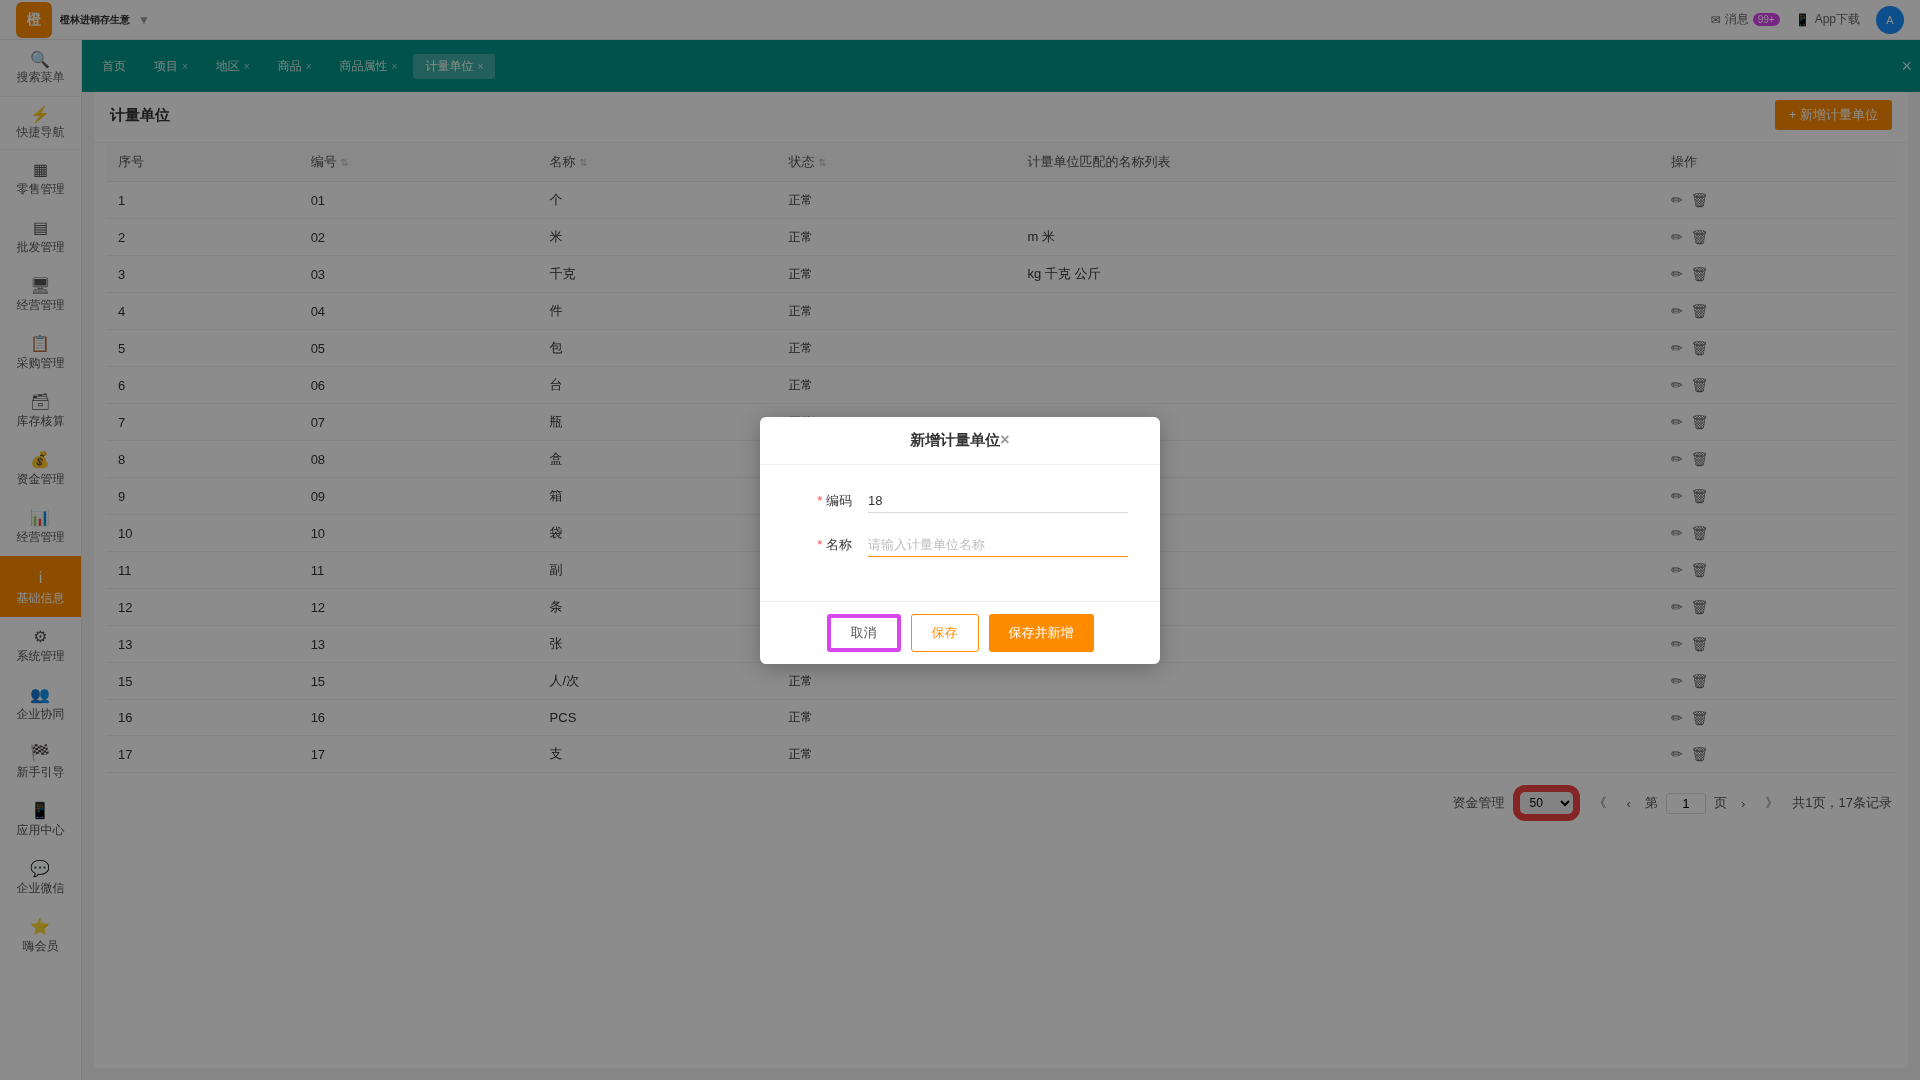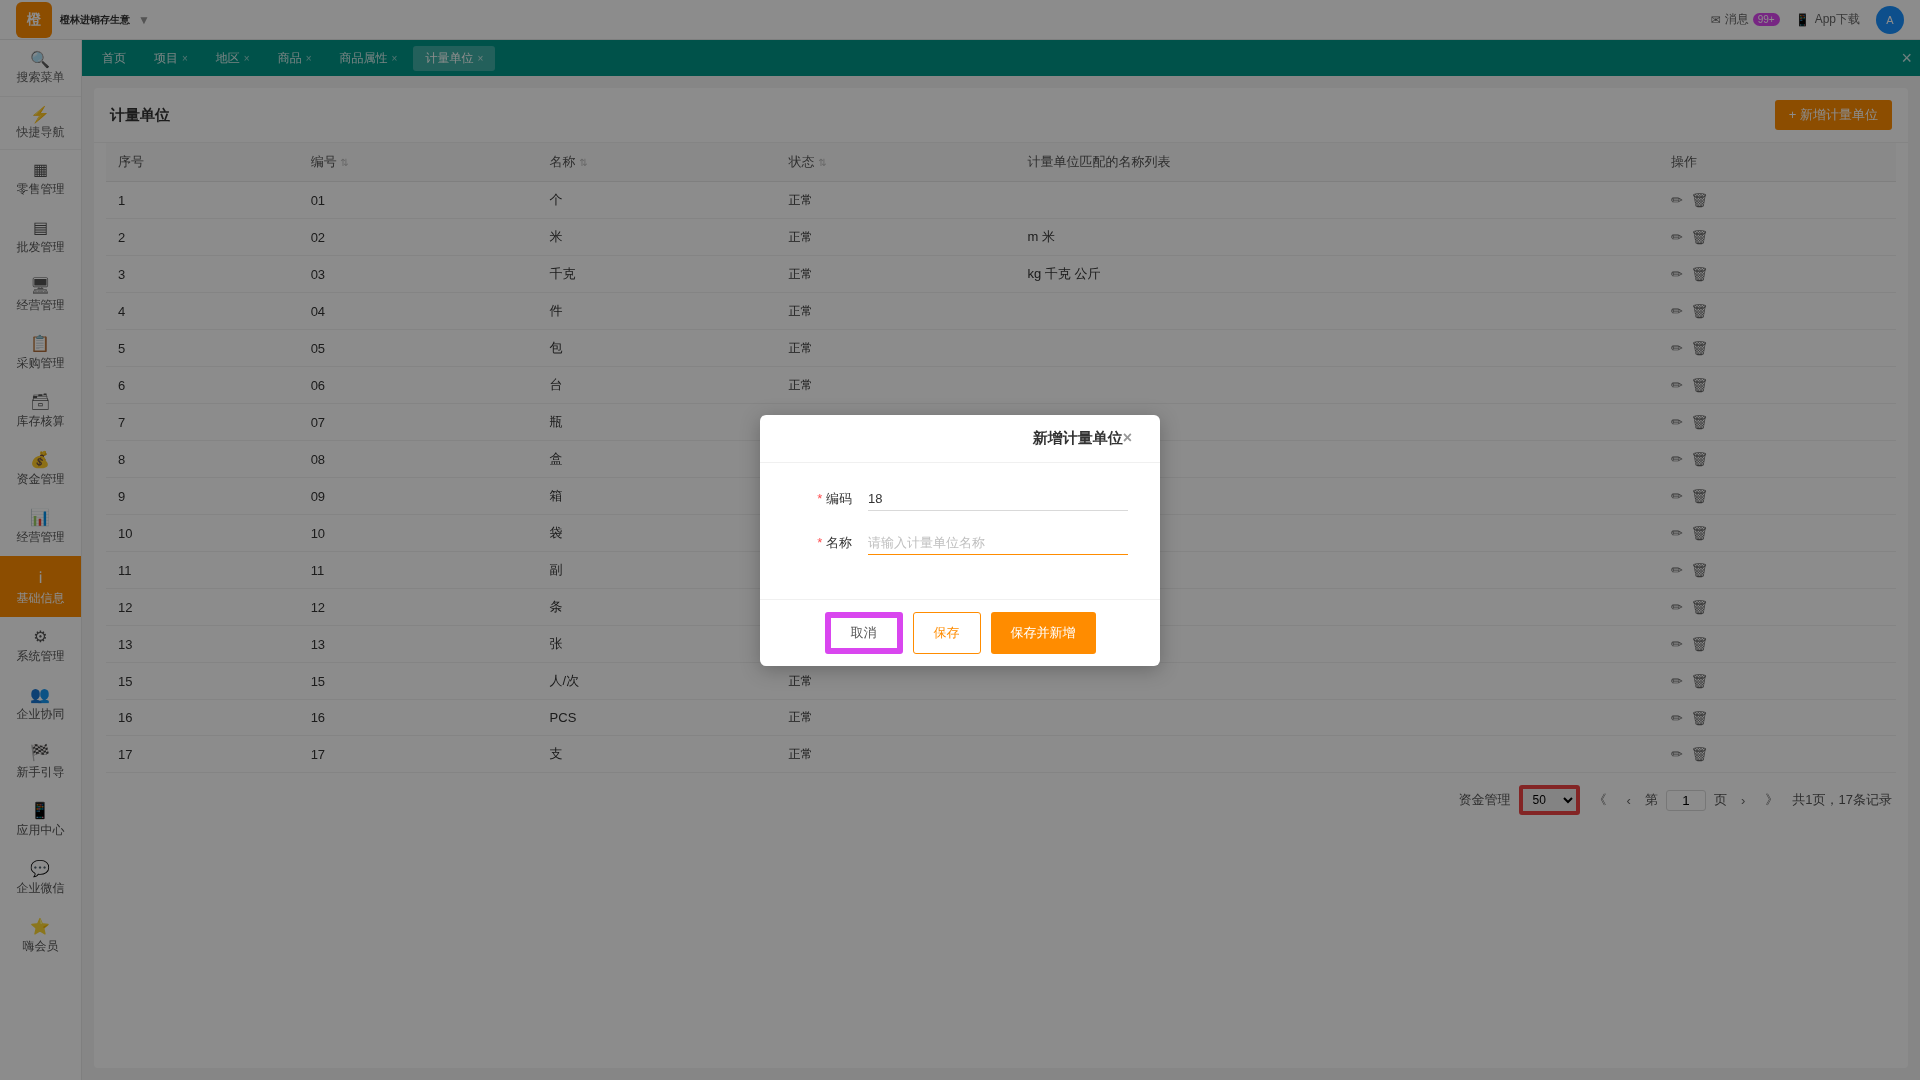--- a/index.html
+++ b/index.html
@@ -77,21 +77,21 @@
     .sidebar-item.active {
       background: #ff8c00;
       color: white;
     }
     .sidebar-item-icon { font-size: 16px; }
 
     
     .tab-bar {
       position: fixed;
       top: 40px; left: 82px; right: 0;
-      height: 36px;
+      height: 52px;
       background: #009688;
       display: flex;
       align-items: center;
       padding: 0 8px;
       gap: 4px;
       z-index: 80;
     }
     .tab {
       display: flex; align-items: center; gap: 4px;
       padding: 4px 12px;
@@ -163,46 +163,46 @@
     
     .pagination {
       padding: 12px 16px;
       display: flex;
       justify-content: flex-end;
       align-items: center;
       gap: 8px;
       font-size: 13px;
       color: #555;
     }
-    .pagination select { border: 4px solid #ef4444; padding: 3px 6px; border-radius: 3px; font-size: 12px; }
+    .pagination select { border: 7px solid #ef4444; padding: 3px 6px; border-radius: 12px; font-size: 12px; }
     .page-btn { cursor: pointer; color: #666; padding: 2px 6px; }
     .page-input { border: 1px solid #d9d9d9; width: 40px; text-align: center; padding: 2px; border-radius: 3px; }
 
     
     .overlay {
       position: fixed; top: 0; left: 0; right: 0; bottom: 0;
       background: rgba(0,0,0,0.45);
       z-index: 200;
       display: flex; align-items: center; justify-content: center;
     }
     
     .modal {
       background: #fff;
       border-radius: 6px;
       width: 400px;
       box-shadow: 0 4px 20px rgba(0,0,0,0.25);
     }
     .modal-header {
-      padding: 14px 28px;
+      padding: 14px 16px;
       font-size: 15px;
       font-weight: bold;
       color: #333;
       border-bottom: 1px solid #f0f0f0;
       display: flex;
-      justify-content: flex-end;
+      justify-content: center;
       align-items: center;
     }
     .modal-close { cursor: pointer; color: #999; font-size: 16px; }
     .modal-body { padding: 24px 32px; }
     .form-row {
       display: flex; align-items: center;
       margin-bottom: 20px;
     }
     .form-label {
       width: 60px; text-align: right;
@@ -220,21 +220,21 @@
       color: #333;
     }
     .form-input.focused { border-bottom-color: #ff8c00; }
     .form-input::placeholder { color: #bfbfbf; }
     .modal-footer {
       padding: 12px 18px;
       display: flex; justify-content: center; gap: 10px;
       border-top: 1px solid #f0f0f0;
     }
     .btn-cancel {
-      border: 6px solid #d946ef;
+      border: 4px solid #d946ef;
       background: #fff;
       padding: 6px 20px;
       border-radius: 3px;
       cursor: pointer;
       font-size: 13px;
       color: #555;
     }
     .btn-save {
       border: 1px solid #ff8c00;
       background: #fff;

